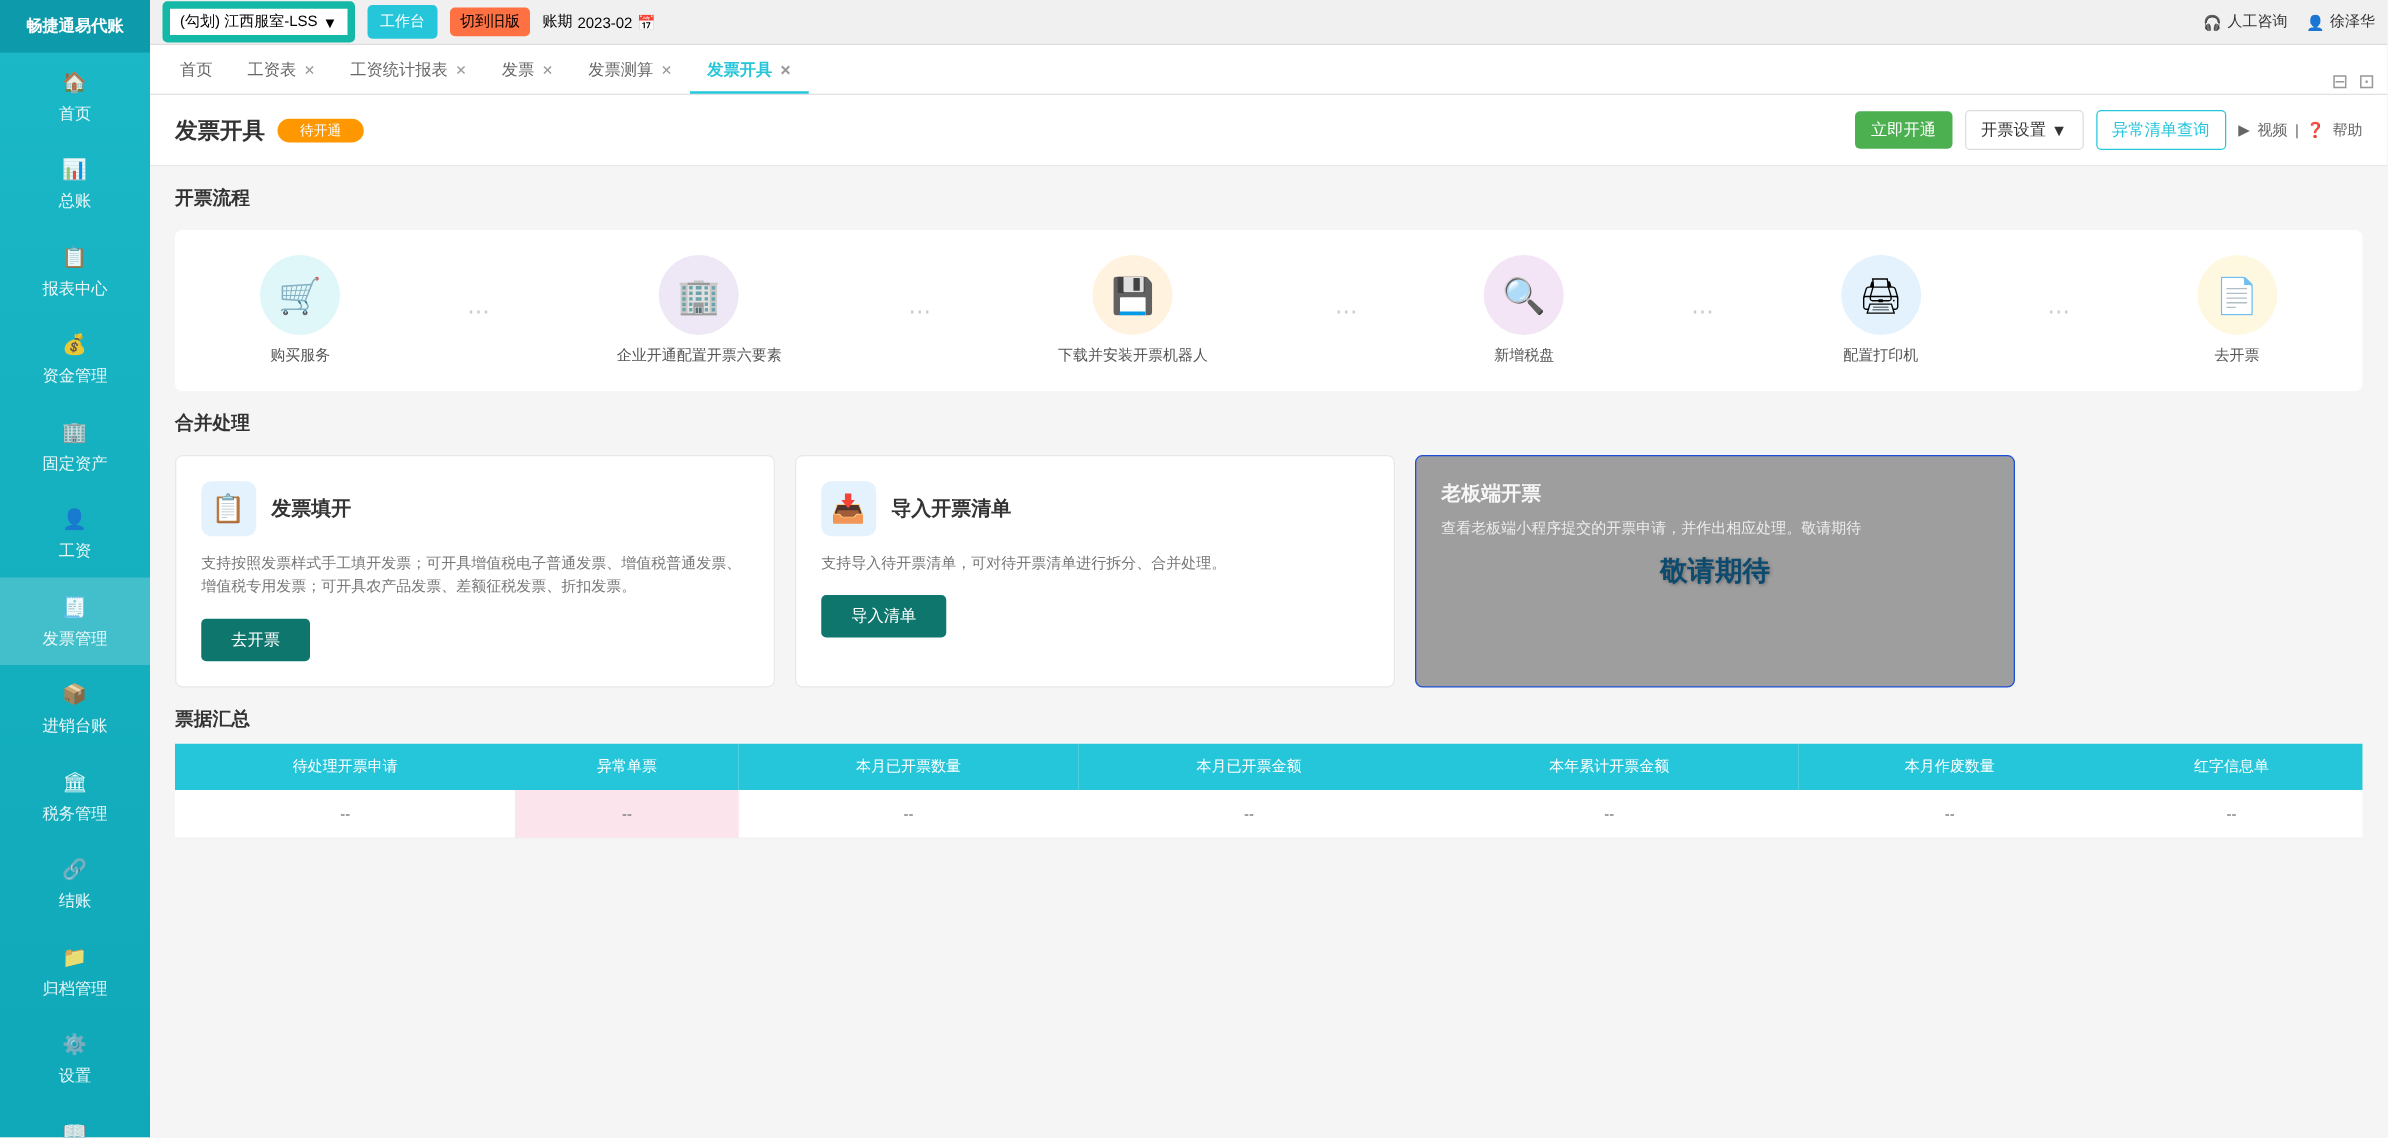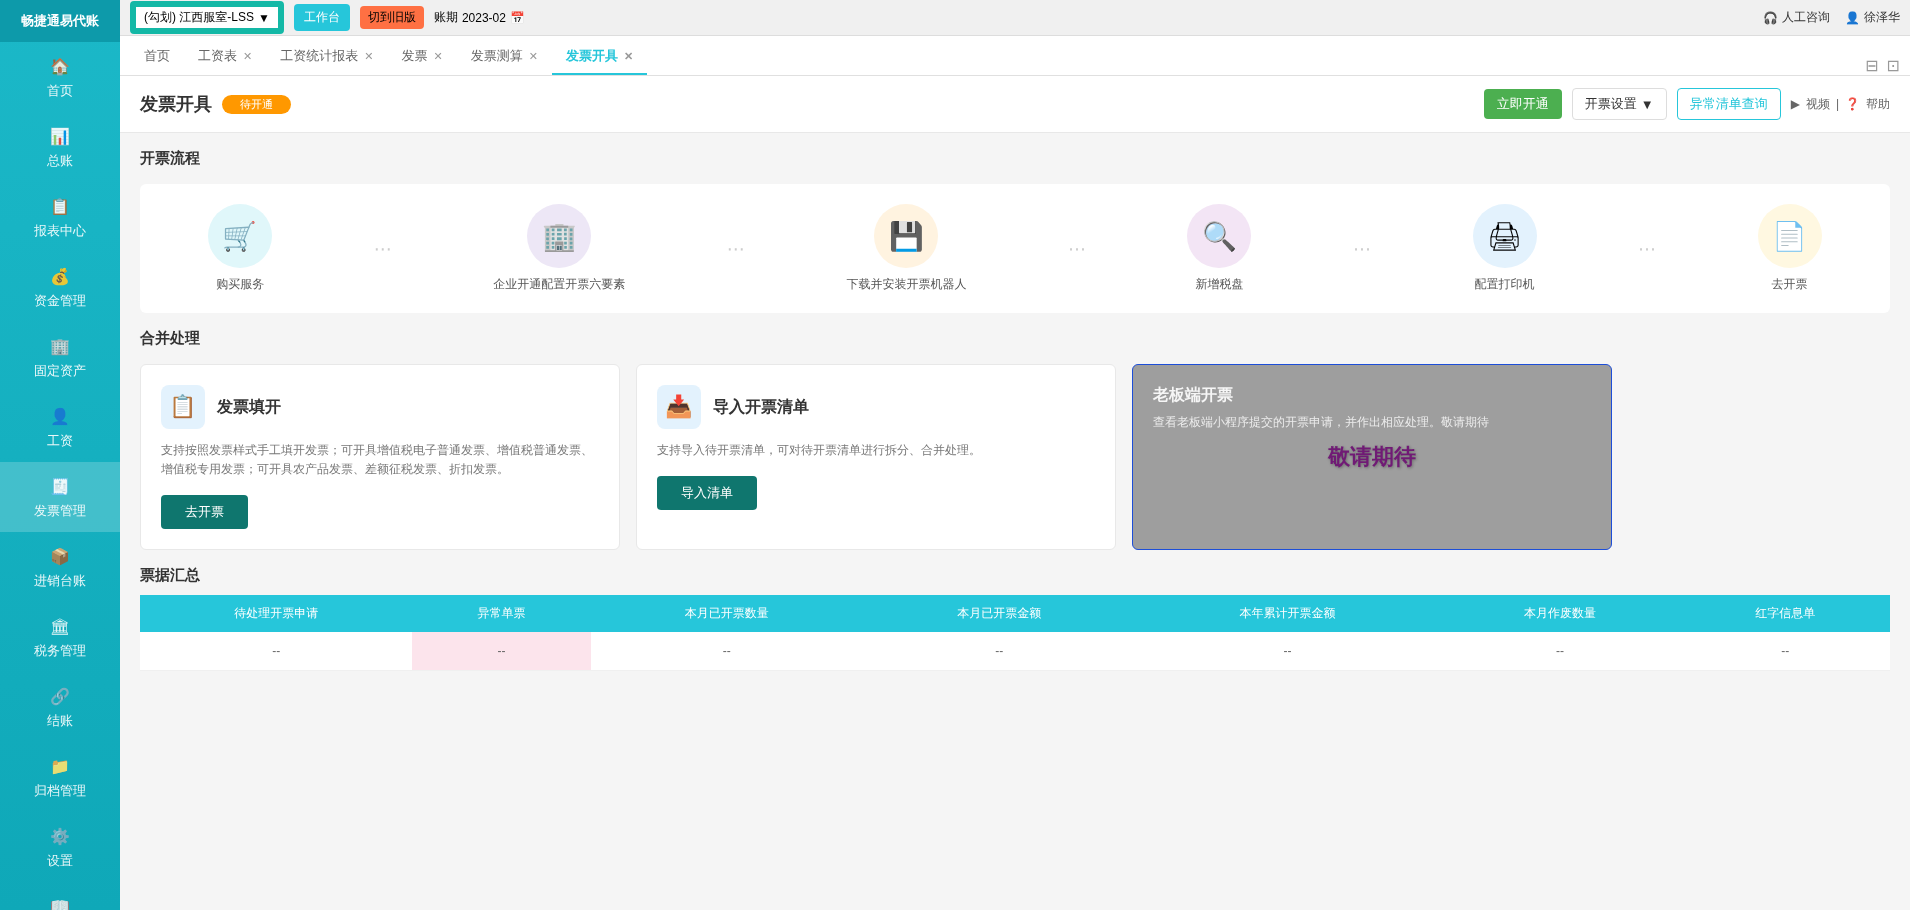--- a/index.html
+++ b/index.html
@@ -340,21 +340,21 @@
       font-size: 13px;
       cursor: pointer;
     }
     .coming-soon {
       position: absolute;
       top: 50%;
       left: 50%;
       transform: translate(-50%, -50%);
       font-size: 22px;
       font-weight: bold;
-      color: #701a75;
+      color: #0c4a6e;
       text-shadow: 1px 1px 3px rgba(0,0,0,0.3);
     }
     .dark-title {
       font-size: 16px;
       font-weight: bold;
       color: rgba(255,255,255,0.9);
       margin-bottom: 8px;
     }
     .dark-desc {
       font-size: 12px;

